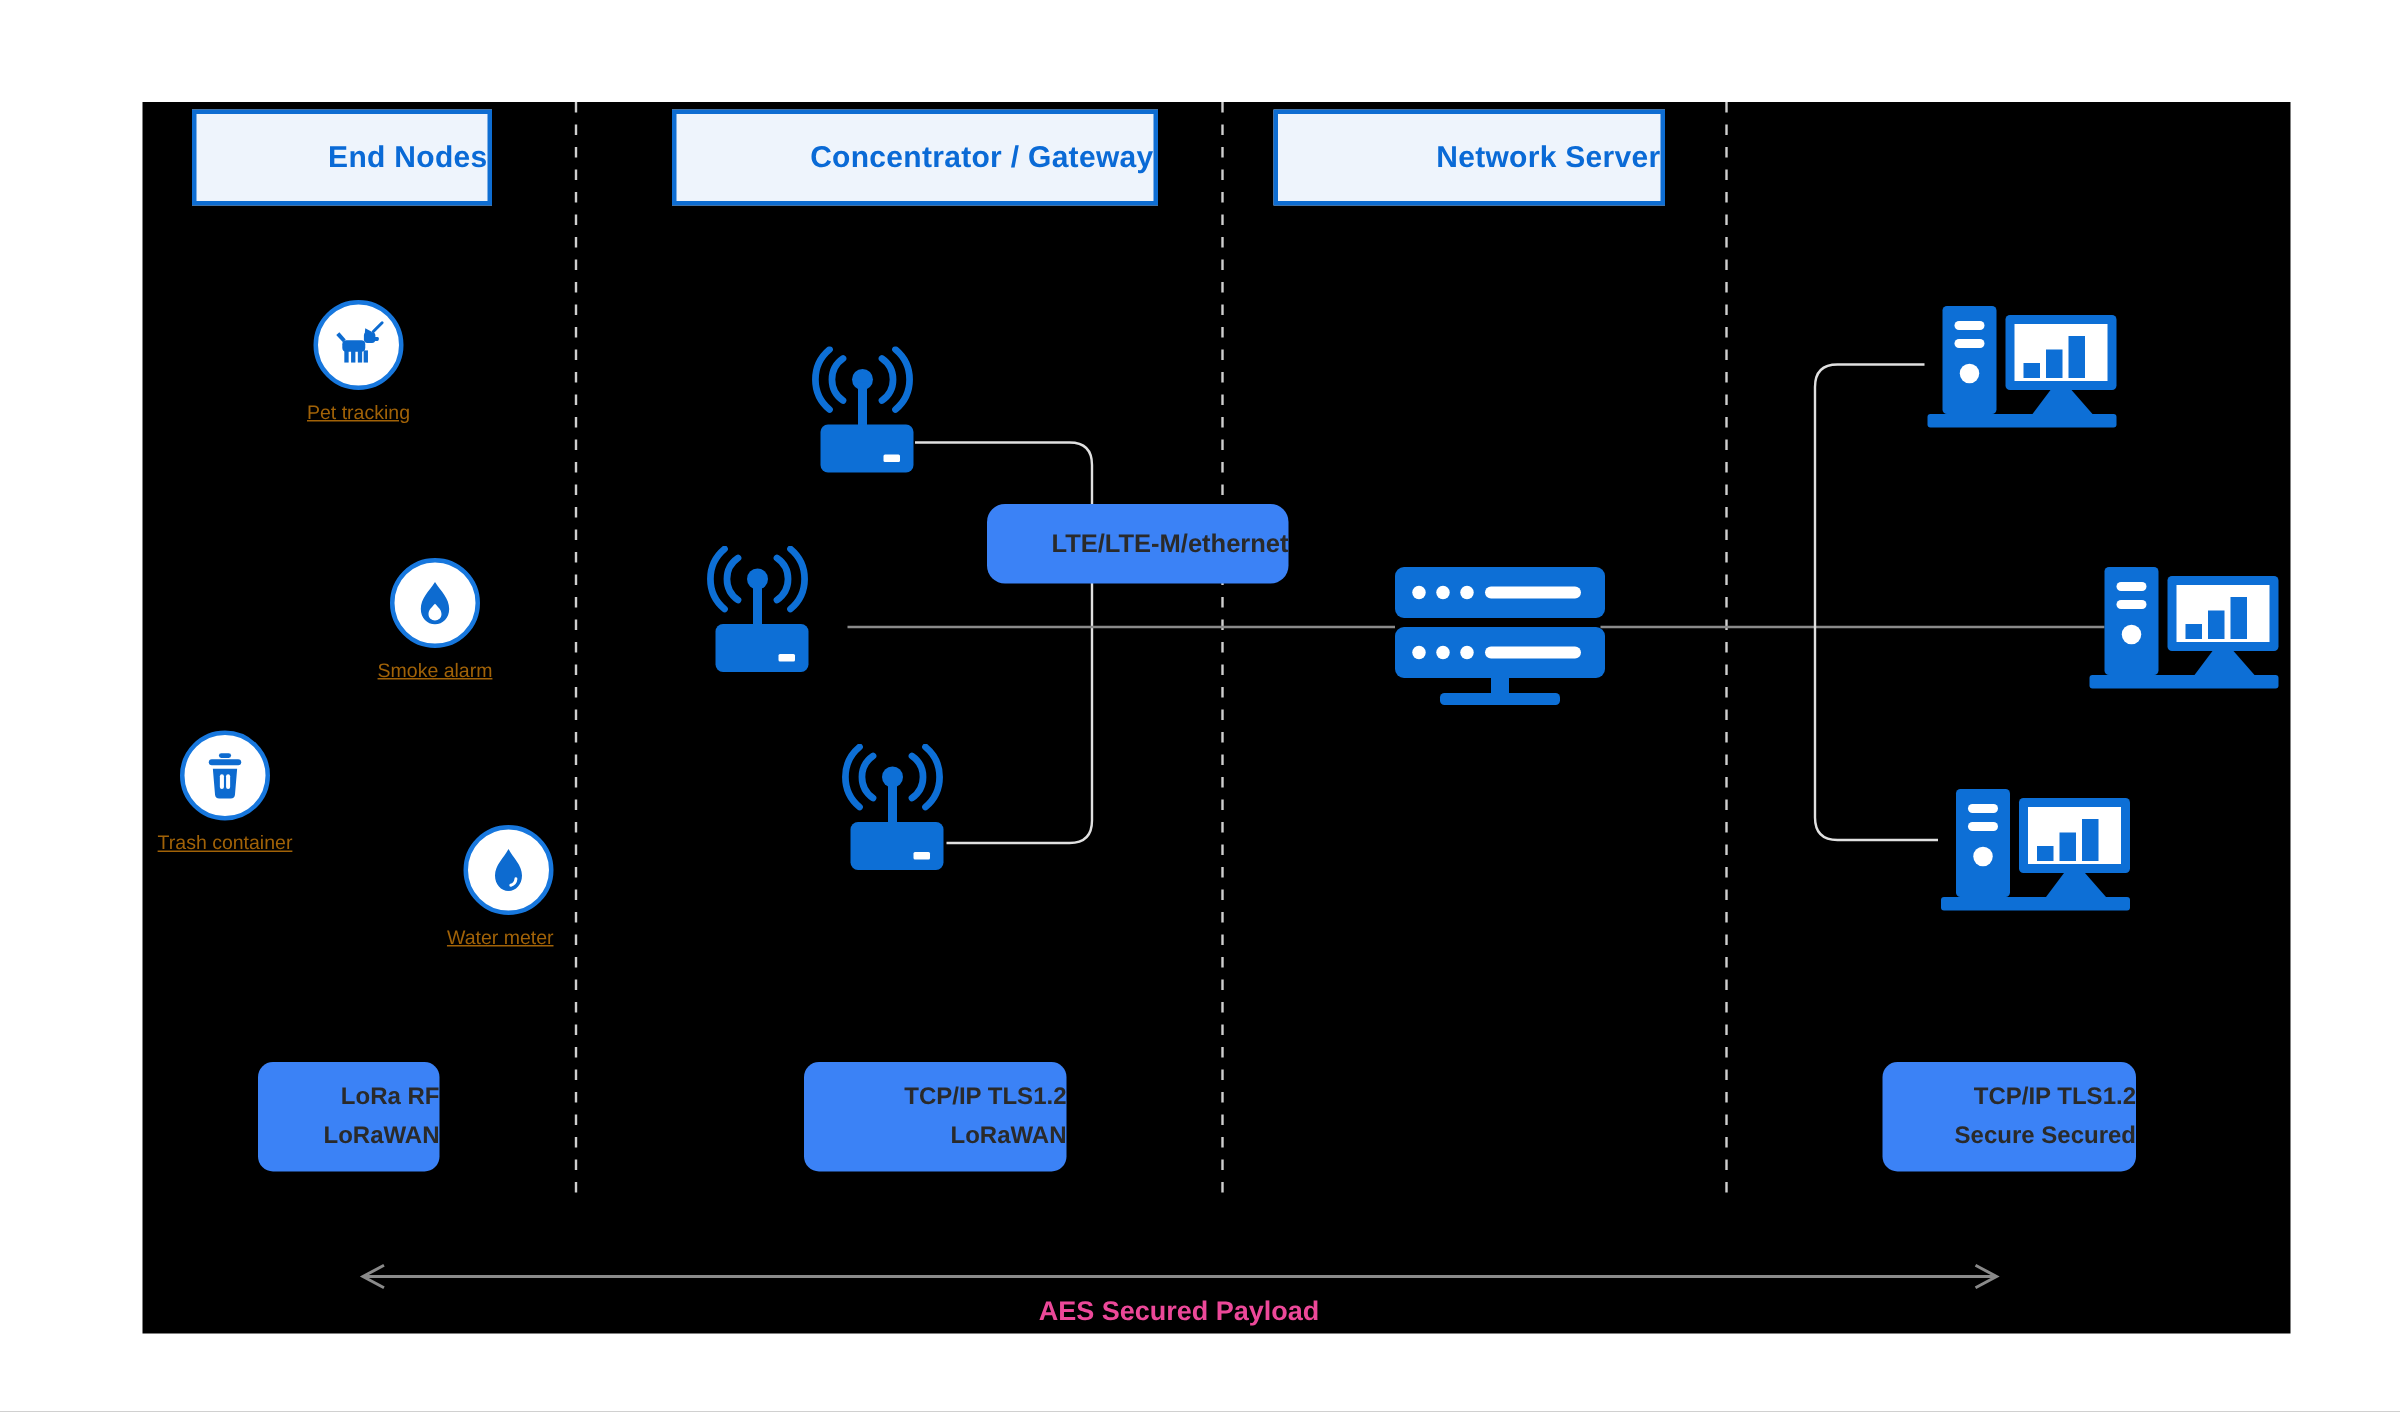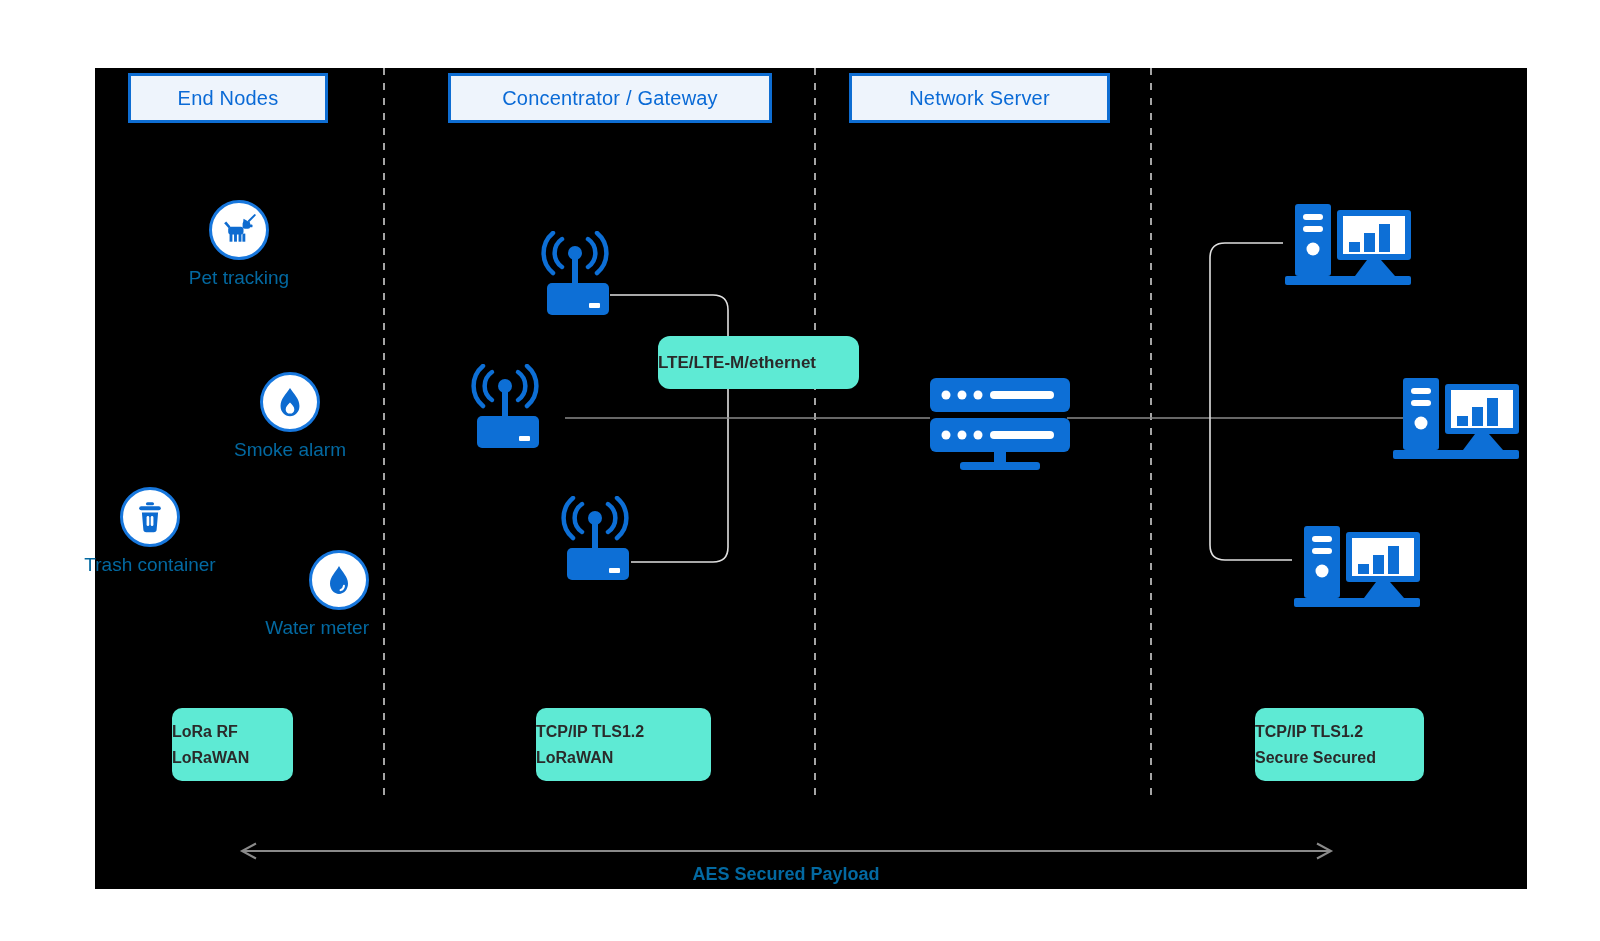--- a/index.html
+++ b/index.html
@@ -1,35 +1,35 @@
 <!DOCTYPE html>
 <html><head>
 <meta charset="utf-8">
 <style>
   html,body{margin:0;padding:0;background:#ffffff;}
   .page{position:relative;width:1600px;height:941px;background:#ffffff;overflow:hidden;
         font-family:"Liberation Sans", sans-serif;}
   .canvas{position:absolute;left:95px;top:68px;width:1432px;height:821px;background:#000000;}
   .wires{position:absolute;left:0;top:0;width:1432px;height:821px;}
 
-  .col-header{position:absolute;height:50px;background:#eef4fc;border:3px solid #0e6dd2;
-Fetchingf              border-radius:10px;display:flex;align-items:center;justify-content:center;
-              box-sizing:border-box;color:#0a6ad6;font-weight:normal;font-size:20px;letter-spacing:.2px;}
+  .col-header{position:absolute;height:64px;background:#eef4fc;border:3px solid #0e6dd2;
+Fetchingf              border-radius:10px;display:flex;align-items:center;justify-content:flex-end;
+              box-sizing:border-box;color:#0a6ad6;font-weight:bold;font-size:20px;letter-spacing:.2px;}
 
   .node{position:absolute;width:160px;text-align:center;}
   .node .circle{display:inline-flex;width:60px;height:60px;border-radius:50%;background:#ffffff;
                 border:3px solid #1777dd;align-items:center;justify-content:center;box-sizing:border-box;}
-  .node .nlabel{display:block;margin-top:7px;color:#0369a1;font-size:19px;}
-
-  .labelbox{position:absolute;background:#5eead4;border-radius:12px;display:flex;flex-direction:column;
-            align-items:flex-start;justify-content:center;color:#2a2a2a;font-weight:bold;}
+  .node .nlabel{display:block;margin-top:7px;color:#a16207;font-size:13px;text-decoration:underline;}
+
+  .labelbox{position:absolute;background:#3b82f6;border-radius:12px;display:flex;flex-direction:column;
+            align-items:flex-end;justify-content:center;color:#2a2a2a;font-weight:bold;}
   .labelbox.single{font-size:17px;}
   .labelbox .bl{line-height:1.6;font-size:16px;}
 
-  .footer-label{position:absolute;color:#0369a1;font-weight:bold;font-size:18px;text-align:center;}
+  .footer-label{position:absolute;color:#ec4899;font-weight:bold;font-size:18px;text-align:center;}
 
   .icon-abs{position:absolute;}
 </style>
 </head>
 <body>
 
 <div class="page">
   <div class="canvas">
 
     <svg class="wires" viewBox="0 0 1432 821" xmlns="http://www.w3.org/2000/svg">

